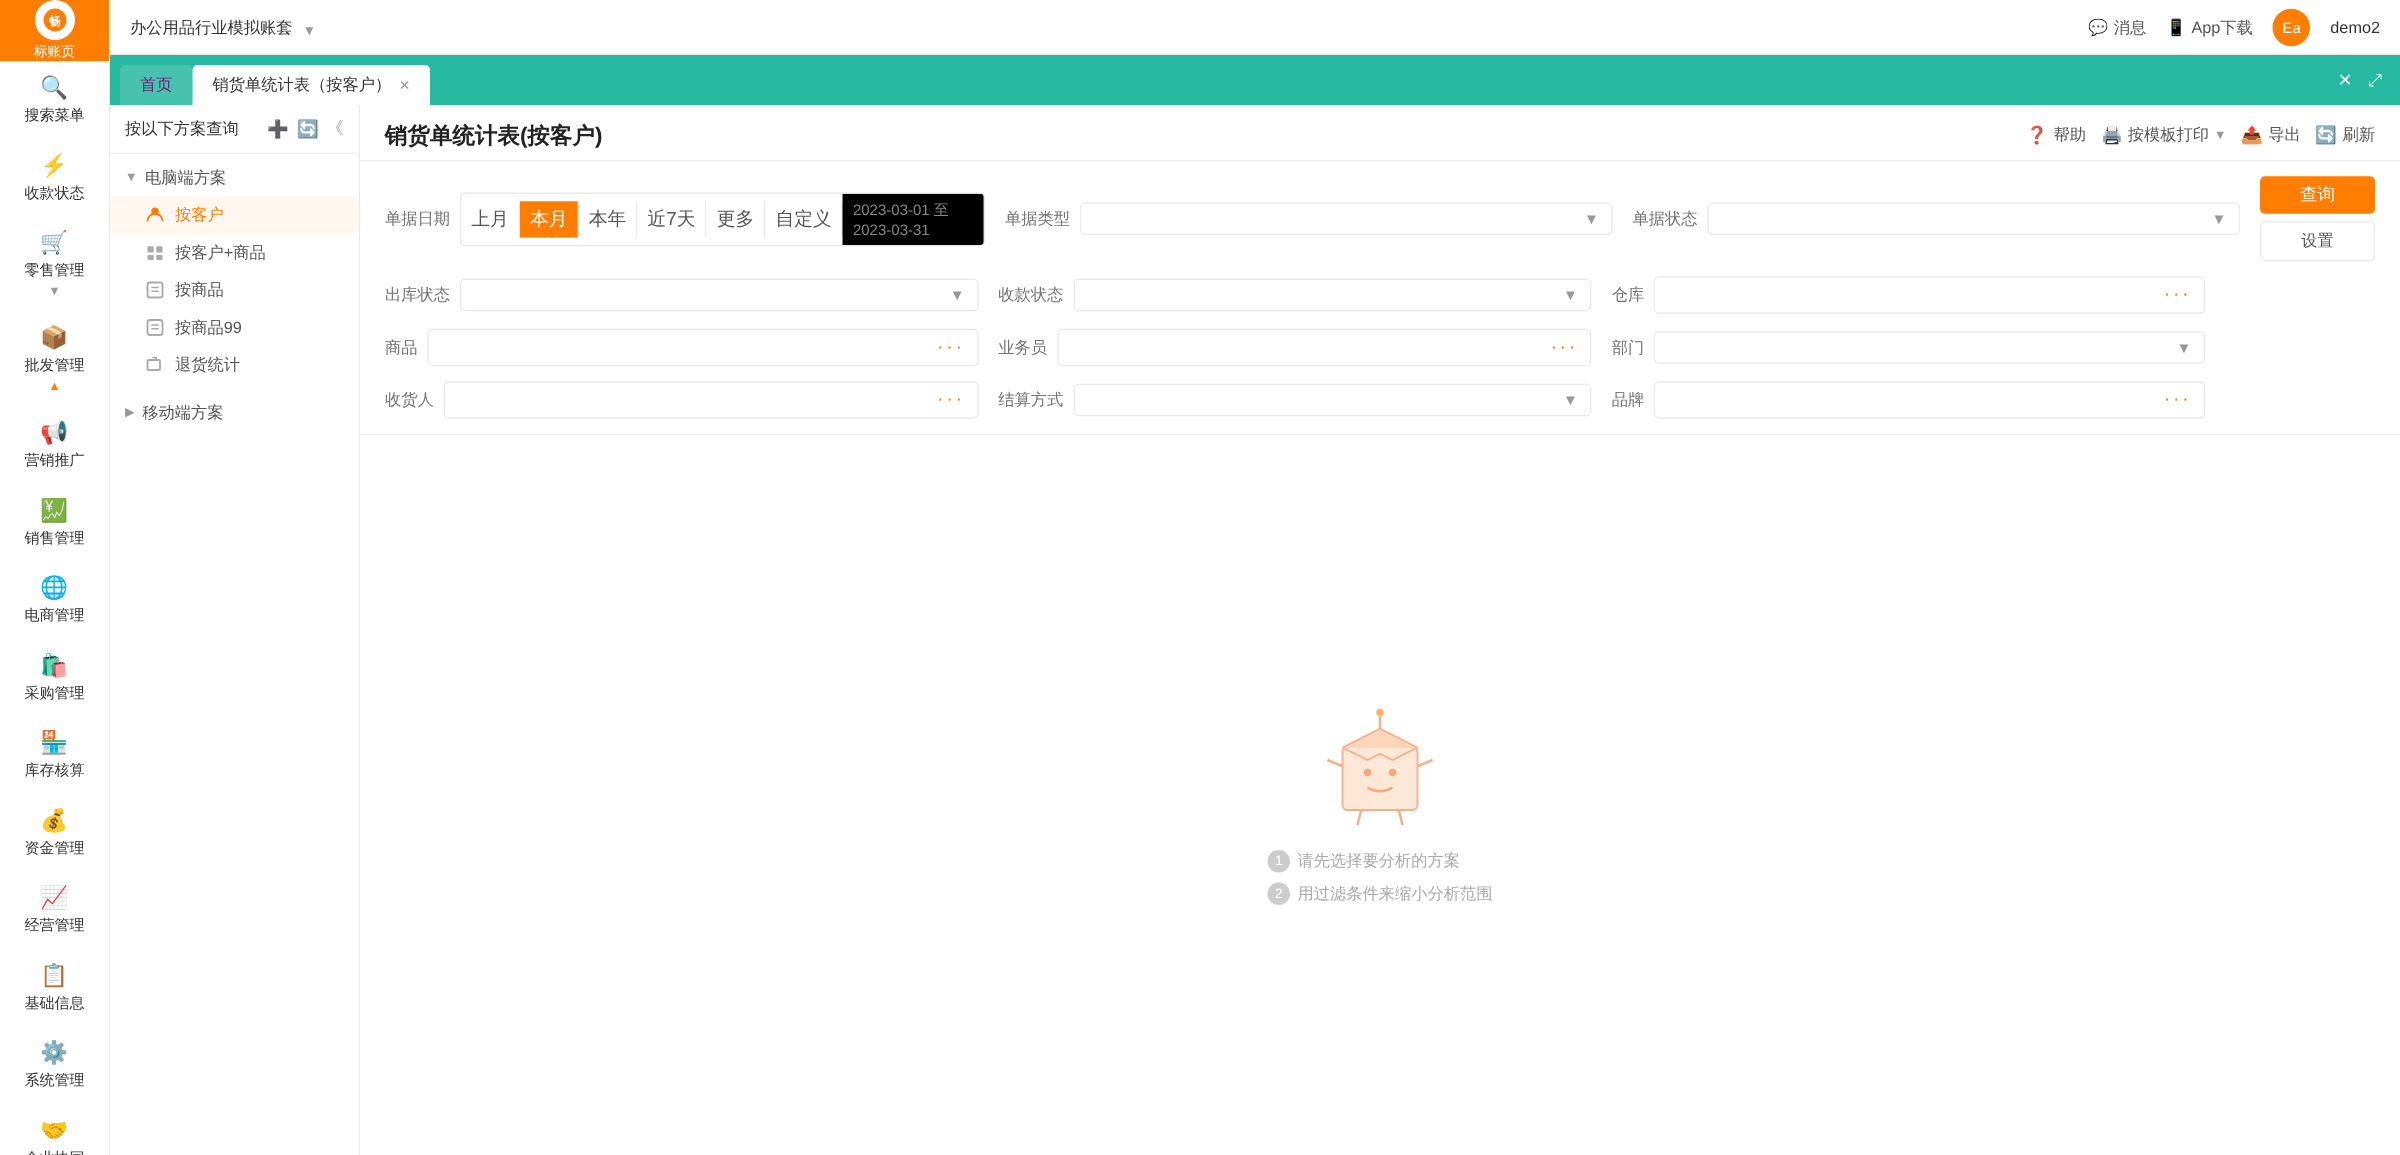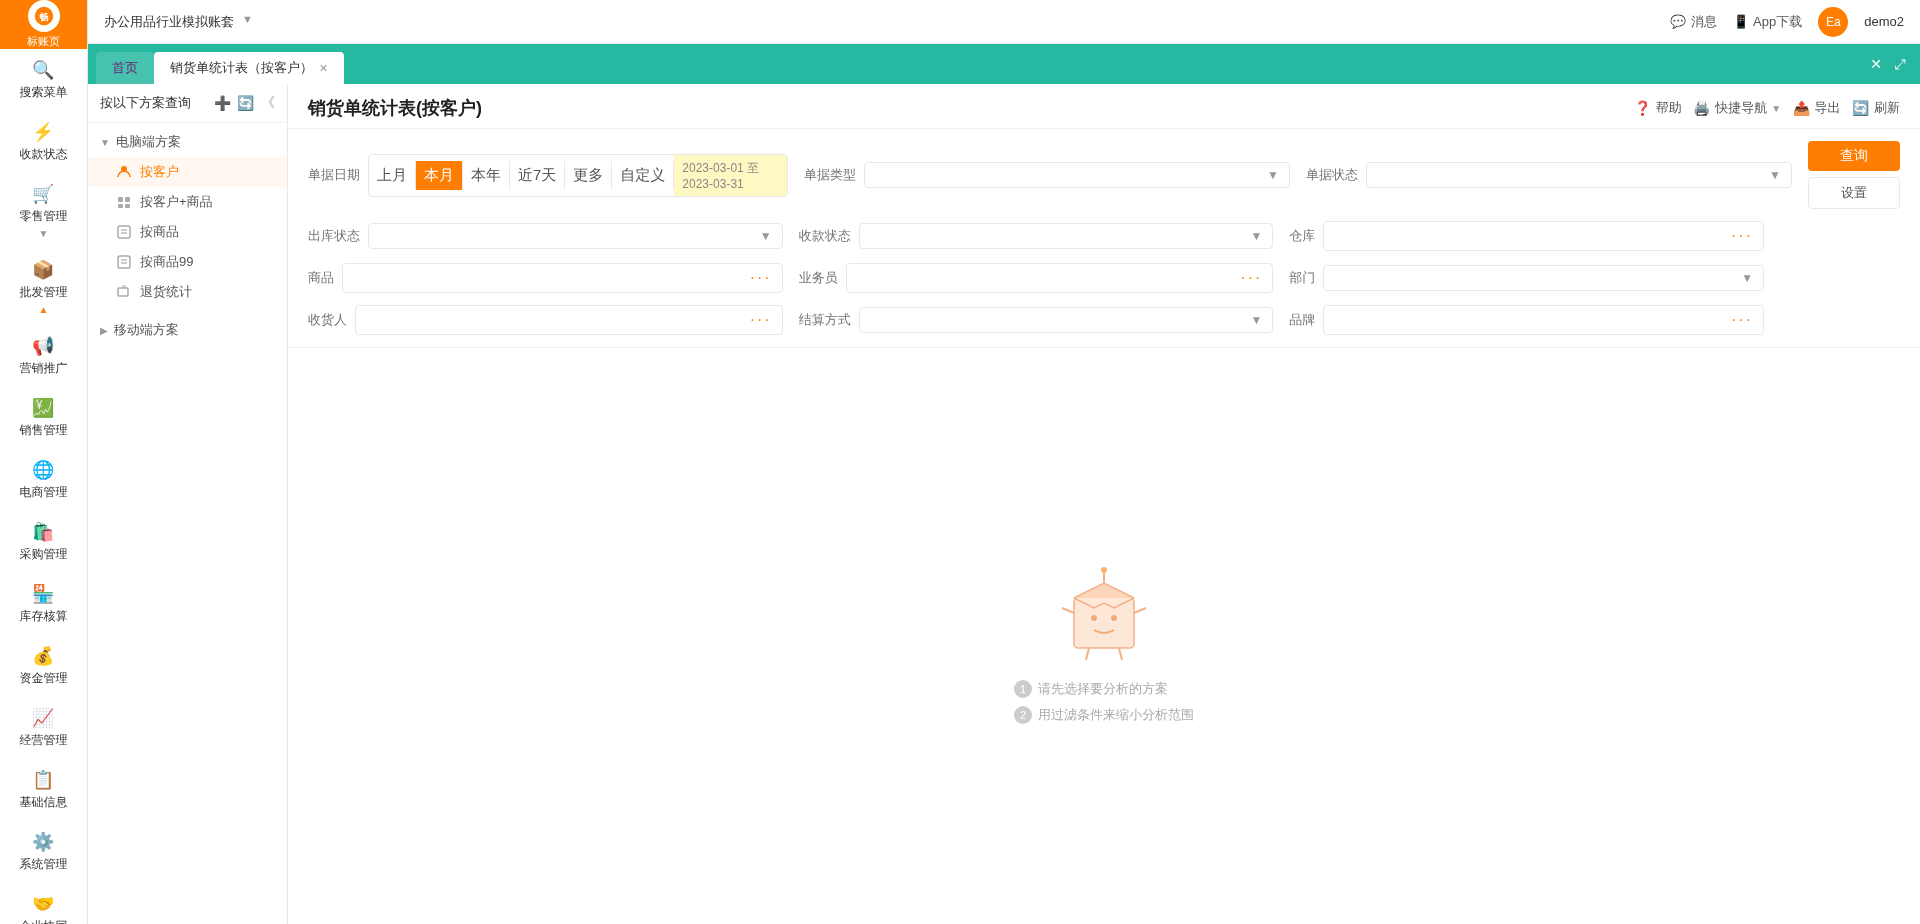--- a/index.html
+++ b/index.html
@@ -70,21 +70,21 @@
       background: #fff;
       display: flex;
       align-items: center;
       padding: 0 16px;
       border-bottom: 1px solid #e8e8e8;
       justify-content: space-between;
       flex-shrink: 0;
     }
     .topbar-left {
       display: flex;
-      align-items: flex-start;
+      align-items: flex-end;
       gap: 8px;
       font-size: 13px;
       color: #333;
     }
     .topbar-left .dropdown-icon { color: #999; font-size: 11px; cursor: pointer; }
     .topbar-right {
       display: flex;
       align-items: center;
       gap: 16px;
       font-size: 13px;
@@ -292,21 +292,21 @@
       color: #555;
       background: #fff;
       border-right: 1px solid #e8e8e8;
       white-space: nowrap;
     }
     .date-btn.active { background: #ff7d00; color: #fff; }
     .date-range {
       padding: 5px 8px;
       font-size: 12px;
       color: #888;
-      background: #fef9c3;
+      background: #000000;
       flex: 1;
     }
 
     .query-btn {
       padding: 6px 32px;
       background: #ff7d00;
       color: #fff;
       border: none;
       border-radius: 4px;
       font-size: 14px;
@@ -595,21 +595,21 @@
 
       <div class="page-header">
         <h1 class="page-title">销货单统计表(按客户)</h1>
         <div class="page-actions">
           <div class="page-action-btn">
             <span class="action-icon">❓</span>
             <span>帮助</span>
           </div>
           <div class="page-action-btn">
             <span class="action-icon">🖨️</span>
-            <span>快捷导航</span>
+            <span>按模板打印</span>
             <span style="font-size:10px;color:#999">▼</span>
           </div>
           <div class="page-action-btn">
             <span class="action-icon">📤</span>
             <span>导出</span>
           </div>
           <div class="page-action-btn">
             <span class="action-icon">🔄</span>
             <span>刷新</span>
           </div>

